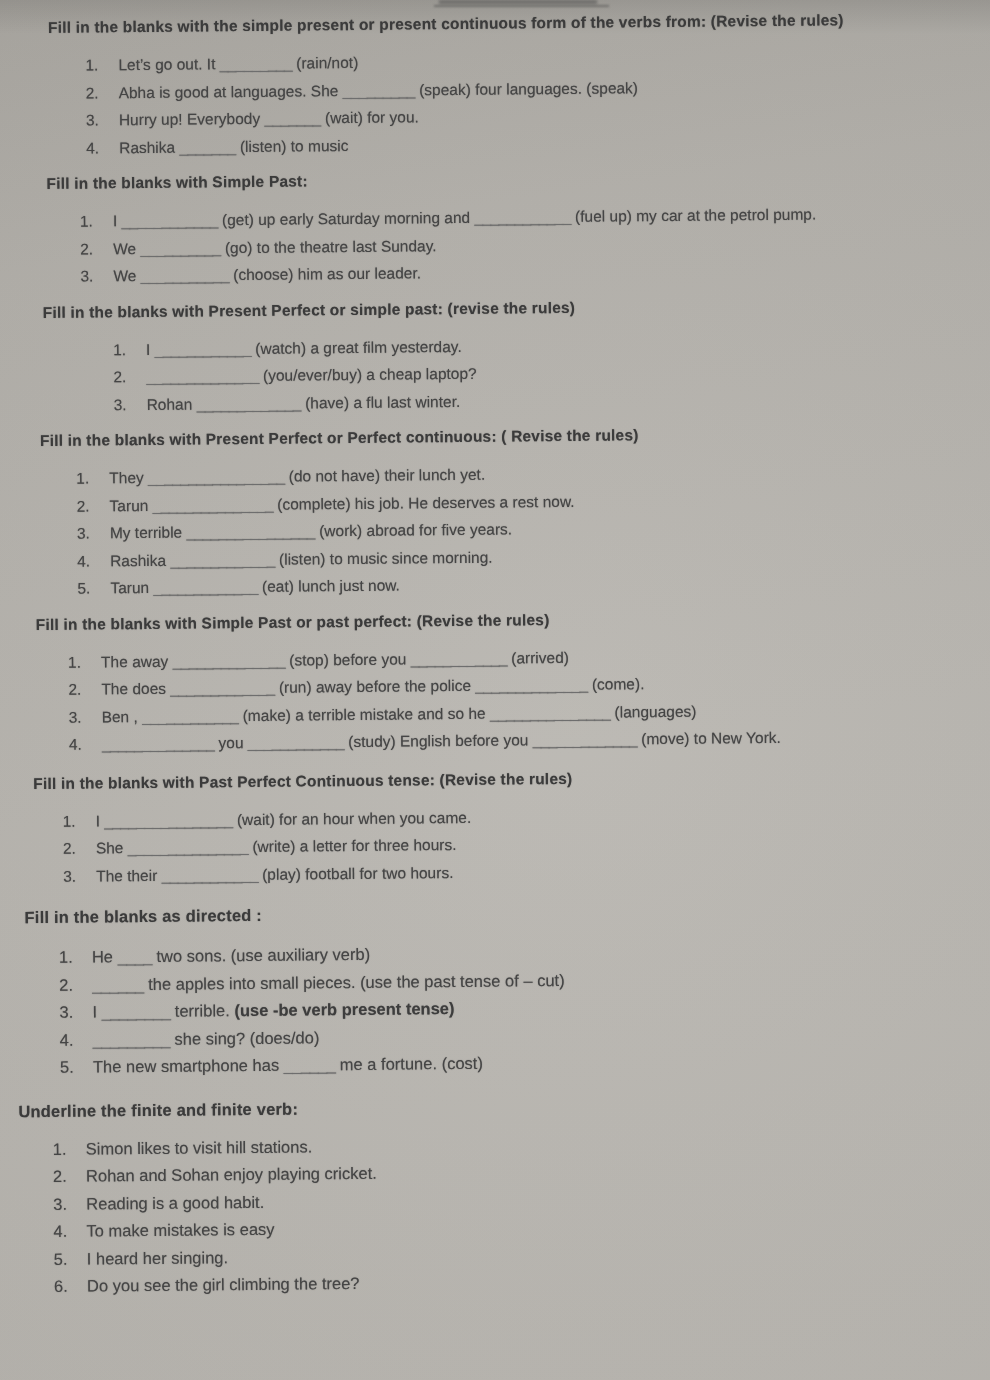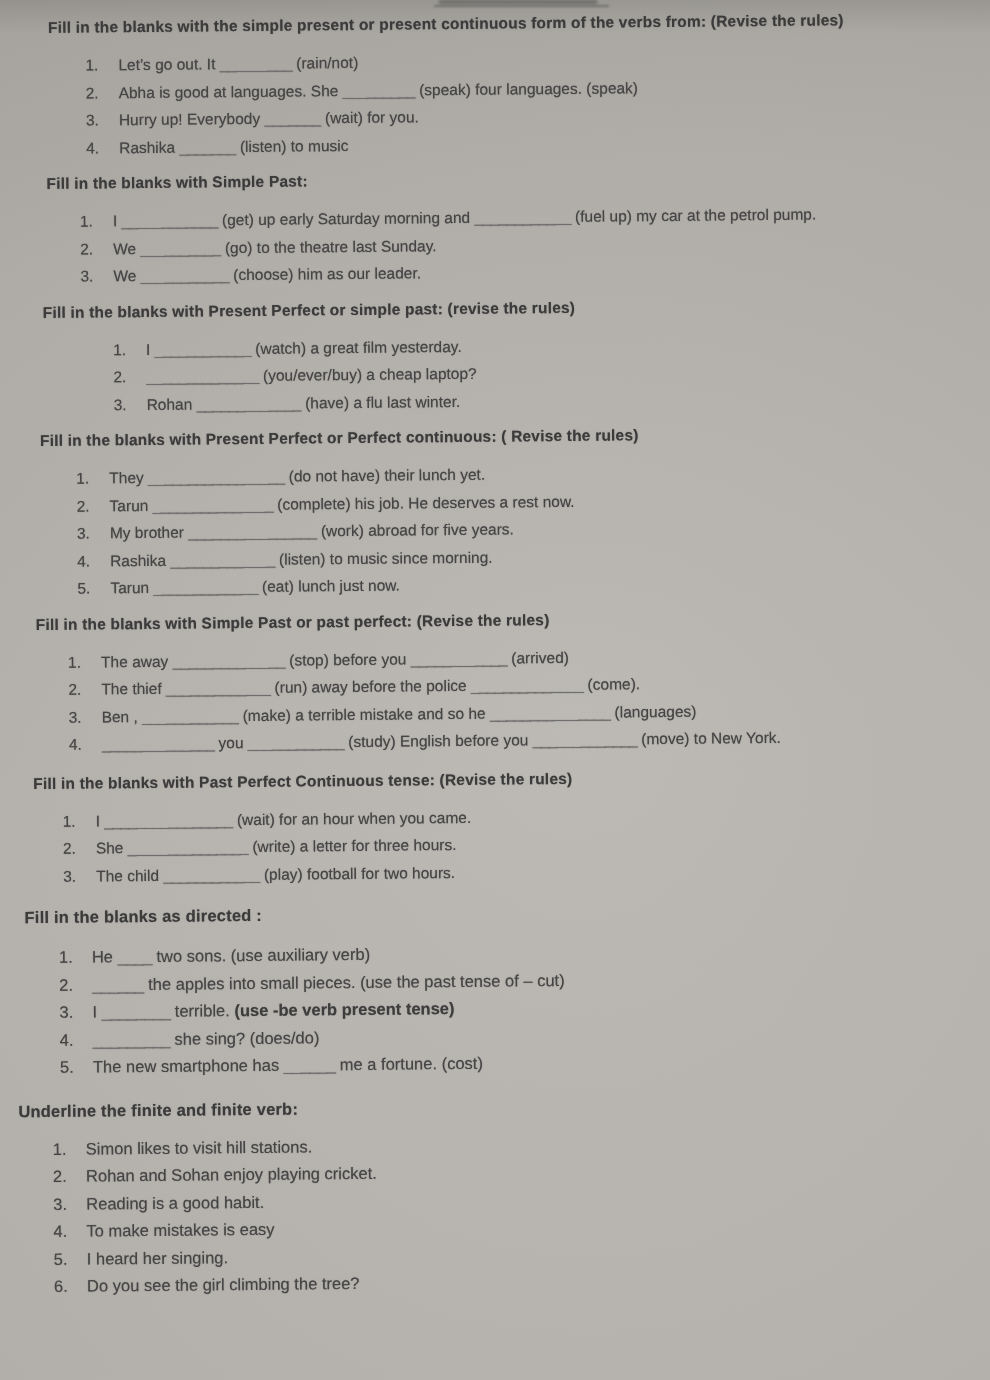--- a/index.html
+++ b/index.html
@@ -131,21 +131,21 @@
           <li>
             <span class="num">1.</span>
             <span class="txt"><span class="">They </span><span class="bl">_________________</span><span class=""> (do not have) their lunch yet.</span></span>
           </li>
           <li>
             <span class="num">2.</span>
             <span class="txt"><span class="">Tarun </span><span class="bl">_______________</span><span class=""> (complete) his job. He deserves a rest now.</span></span>
           </li>
           <li>
             <span class="num">3.</span>
-            <span class="txt"><span class="">My brother </span><span class="bl">________________</span><span class=""> (work) abroad for five years.</span></span>
+            <span class="txt"><span class="">My terrible </span><span class="bl">________________</span><span class=""> (work) abroad for five years.</span></span>
           </li>
           <li>
             <span class="num">4.</span>
             <span class="txt"><span class="">Rashika </span><span class="bl">_____________</span><span class=""> (listen) to music since morning.</span></span>
           </li>
           <li>
             <span class="num">5.</span>
             <span class="txt"><span class="">Tarun </span><span class="bl">_____________</span><span class=""> (eat) lunch just now.</span></span>
           </li>
         </ol>
@@ -153,21 +153,21 @@
 
     <section class="s5">
       <h2>Fill in the blanks with Simple Past or past perfect: (Revise the rules)</h2>
       <ol class="items">
           <li>
             <span class="num">1.</span>
             <span class="txt"><span class="">The away </span><span class="bl">______________</span><span class=""> (stop) before you </span><span class="bl">____________</span><span class=""> (arrived)</span></span>
           </li>
           <li>
             <span class="num">2.</span>
-            <span class="txt"><span class="">The thief </span><span class="bl">_____________</span><span class=""> (run) away before the police </span><span class="bl">______________</span><span class=""> (come).</span></span>
+            <span class="txt"><span class="">The does </span><span class="bl">_____________</span><span class=""> (run) away before the police </span><span class="bl">______________</span><span class=""> (come).</span></span>
           </li>
           <li>
             <span class="num">3.</span>
             <span class="txt"><span class="">Ben , </span><span class="bl">____________</span><span class=""> (make) a terrible mistake and so he </span><span class="bl">_______________</span><span class=""> (languages)</span></span>
           </li>
           <li>
             <span class="num">4.</span>
             <span class="txt"><span class="bl">______________</span><span class=""> you </span><span class="bl">____________</span><span class=""> (study) English before you </span><span class="bl">_____________</span><span class=""> (move) to New York.</span></span>
           </li>
         </ol>
@@ -179,21 +179,21 @@
           <li>
             <span class="num">1.</span>
             <span class="txt"><span class="">I </span><span class="bl">________________</span><span class=""> (wait) for an hour when you came.</span></span>
           </li>
           <li>
             <span class="num">2.</span>
             <span class="txt"><span class="">She </span><span class="bl">_______________</span><span class=""> (write) a letter for three hours.</span></span>
           </li>
           <li>
             <span class="num">3.</span>
-            <span class="txt"><span class="">The child </span><span class="bl">____________</span><span class=""> (play) football for two hours.</span></span>
+            <span class="txt"><span class="">The their </span><span class="bl">____________</span><span class=""> (play) football for two hours.</span></span>
           </li>
         </ol>
     </section>
 
     <section class="s7">
       <h2>Fill in the blanks as directed :</h2>
       <ol class="items">
           <li>
             <span class="num">1.</span>
             <span class="txt"><span class="">He </span><span class="bl">____</span><span class=""> two sons. (use auxiliary verb)</span></span>

